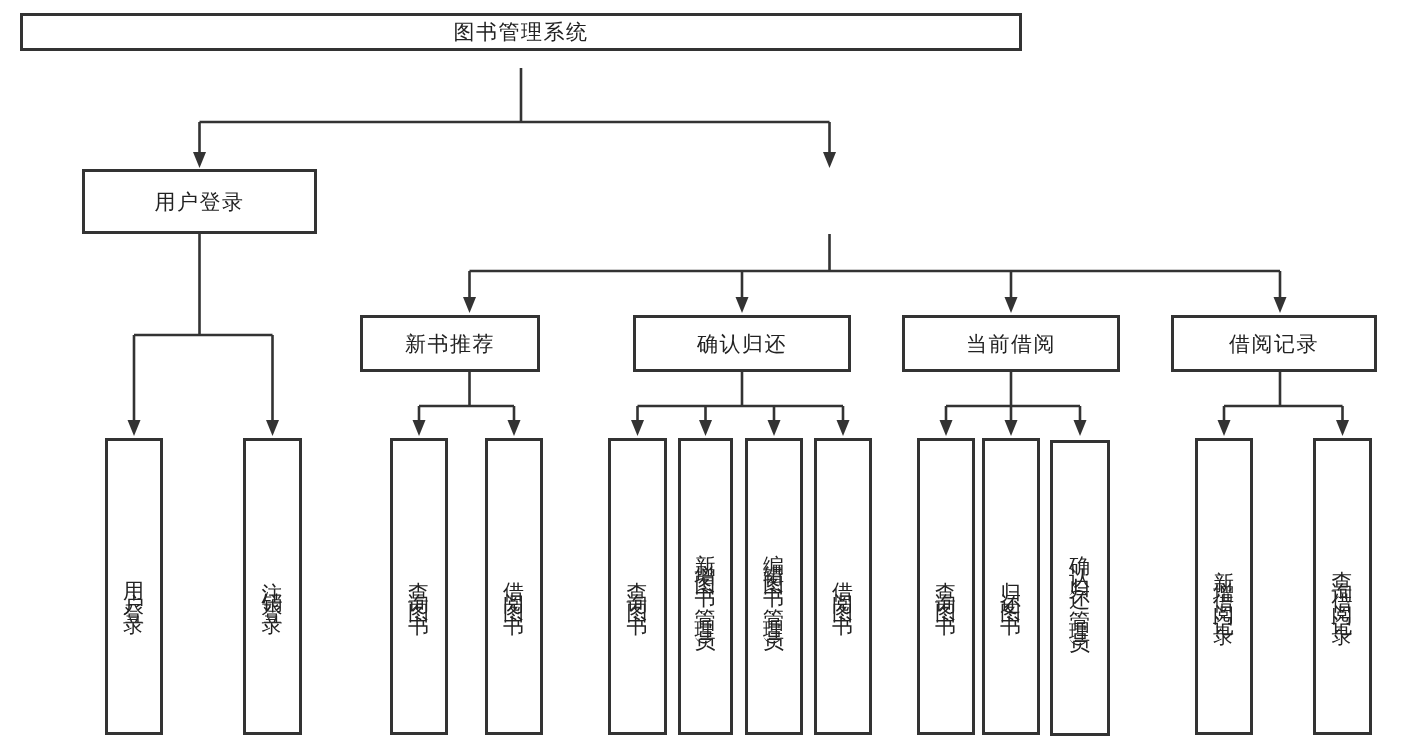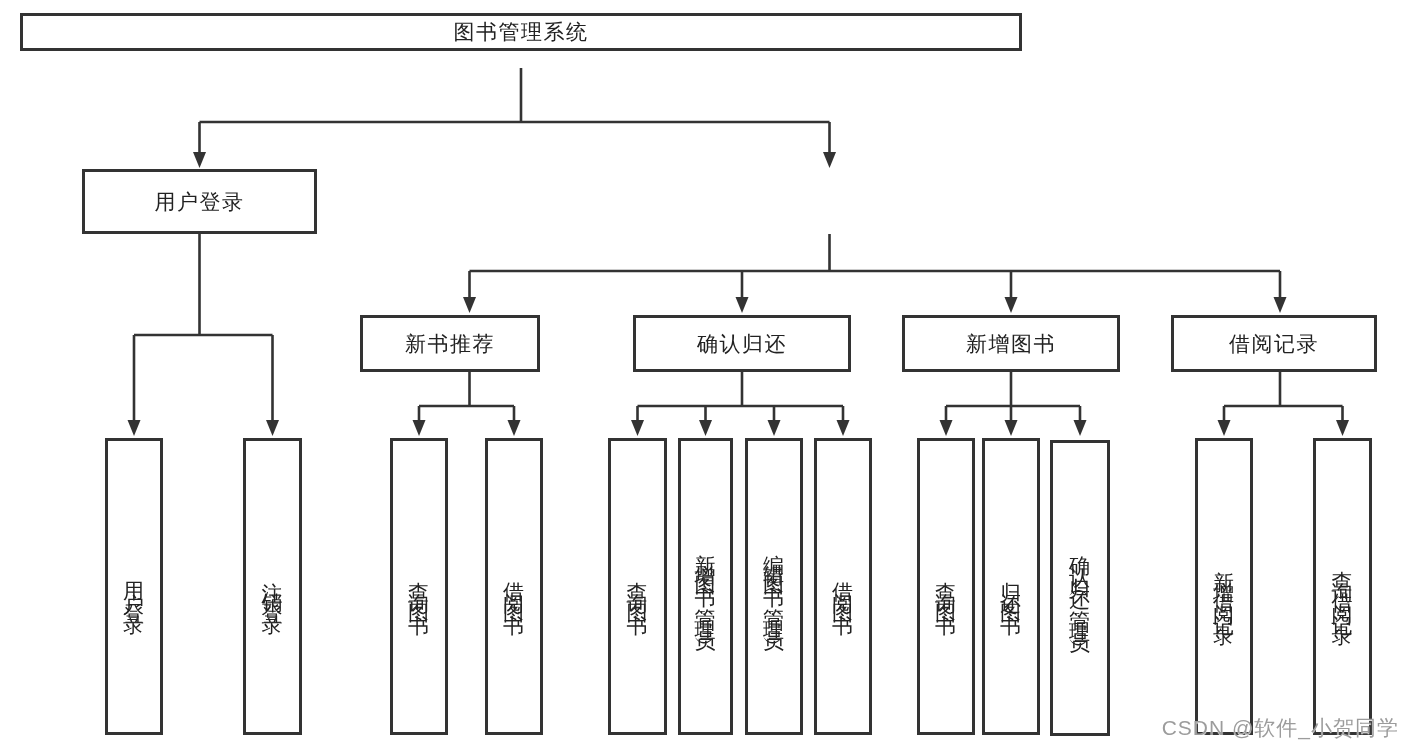--- a/index.html
+++ b/index.html
@@ -102,21 +102,21 @@
     <span class="lbl">用户登录</span>
   </div>
 
   <div class="node n-new-books">
     <span class="lbl">新书推荐</span>
   </div>
   <div class="node n-book-borrow">
     <span class="lbl">确认归还</span>
   </div>
   <div class="node n-current-borrow">
-    <span class="lbl">新增图书</span>
+    <span class="lbl">当前借阅</span>
   </div>
   <div class="node n-borrow-records">
     <span class="lbl">借阅记录</span>
   </div>
 
   <div class="node leaf l-ul-login">
     <span class="lbl">用户登录</span>
   </div>
   <div class="node leaf l-ul-logout">
     <span class="lbl">注销登录</span>
@@ -152,14 +152,13 @@
     <span class="lbl">确认归还（管理员）</span>
   </div>
 
   <div class="node leaf l-br-add">
     <span class="lbl">新增借阅记录</span>
   </div>
   <div class="node leaf l-br-query">
     <span class="lbl">查询借阅记录</span>
   </div>
 
-  <div class="watermark">CSDN @软件_小贺同学</div>
 </div>
 
 </body></html>

